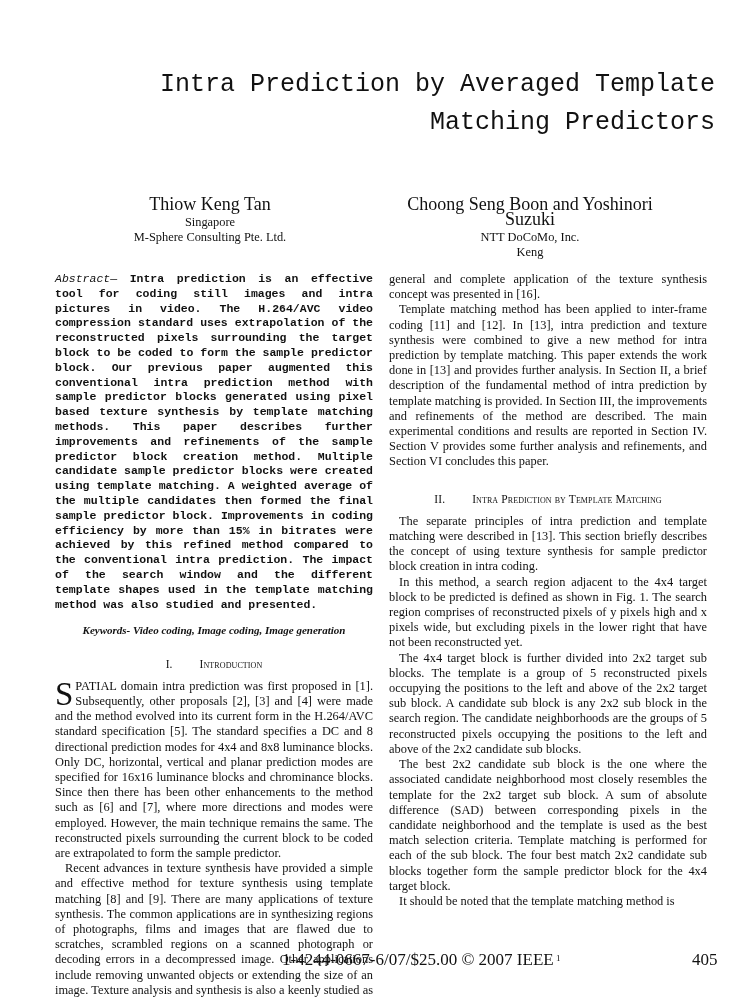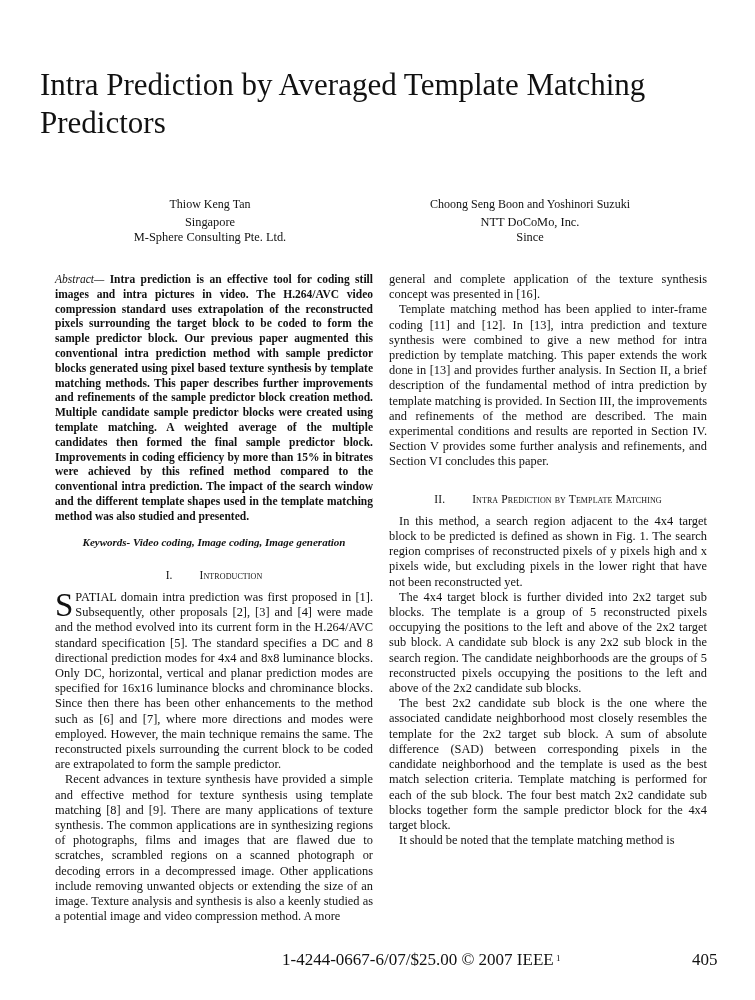--- a/index.html
+++ b/index.html
@@ -1,30 +1,30 @@
 <!DOCTYPE html>
 <html><head>
 <meta charset="utf-8">
 <style>
   html, body { margin: 0; padding: 0; background: #ffffff; }
   body { width: 755px; height: 1000px; position: relative; overflow: hidden;
          font-family: "Liberation Serif", "DejaVu Serif", serif; color: #111; }
-  .title { position: absolute; left: 40px; width: 675px; top: 66px; text-align: left;
-           font-size: 31px; line-height: 38px; }
+  .title { position: absolute; left: 40px; width: 675px; top: 66px; text-align: right;
+           font-size: 25px; line-height: 38px; font-family: Liberation Mono, monospace; }
   .author { position: absolute; top: 197px; text-align: center; font-size: 12.4px; line-height: 15px; }
-  .author .name { font-size: 12px; display: block; margin-bottom: 3px; }
+  .author .name { font-size: 18px; display: block; margin-bottom: 3px; }
   .author span { display: block; }
   #author1 { left: 90px; width: 240px; }
   #author2 { left: 400px; width: 260px; }
 
   .col { position: absolute; top: 272px; width: 318px; font-size: 12.4px; line-height: 15.2px;
          text-align: justify; }
   #col-left { left: 55px; }
   #col-right { left: 389px; }
-  .abstract { font-weight: bold; font-size: 11.5px; line-height: 14.8px; text-align: justify; }
+  .abstract { font-weight: bold; font-size: 11.5px; line-height: 14.8px; text-align: justify; font-family: Liberation Mono, monospace; }
   .abstract .lbl { font-style: italic; font-weight: normal; }
   .keywords { font-weight: bold; font-style: italic; font-size: 11px; text-align: center;
               margin-top: 11px; }
   .sec-head { text-align: center; font-size: 11.5px; margin: 18px 0 7px 0; letter-spacing: 0.1px; }
   .sec-head .num { margin-right: 27px; }
   .sc { font-variant: small-caps; }
   p { margin: 0; text-indent: 10px; }
   p.first { text-indent: 0; }
   .dropcap { float: left; font-size: 33px; line-height: 26px; margin: 2px 2px 0 0; }
 
@@ -39,41 +39,42 @@
 <div class="title">Intra Prediction by Averaged Template Matching Predictors</div>
 
 <div class="author" id="author1">
   <span class="name">Thiow Keng Tan</span>
   <span>Singapore</span>
   <span>M-Sphere Consulting Pte. Ltd.</span>
 </div>
 <div class="author" id="author2">
   <span class="name">Choong Seng Boon and Yoshinori Suzuki</span>
   <span>NTT DoCoMo, Inc.</span>
-  <span>Since</span>
+  <span>Keng</span>
 </div>
 
 <div class="col" id="col-left">
   <div class="abstract"><span class="lbl">Abstract—</span><span> Intra prediction is an effective tool for coding still images and intra pictures in video.  The H.264/AVC video compression standard uses extrapolation of the reconstructed pixels surrounding the target block to be coded to form the sample predictor block.  Our previous paper augmented this conventional intra prediction method with sample predictor blocks generated using pixel based texture synthesis by template matching methods.  This paper describes further improvements and refinements of the sample predictor block creation method. Multiple candidate sample predictor blocks were created using template matching.  A weighted average of the multiple candidates then formed the final sample predictor block. Improvements in coding efficiency by more than 15% in bitrates were achieved by this refined method compared to the conventional intra prediction.  The impact of the search window and the different template shapes used in the template matching method was also studied and presented.</span></div>
   <div class="keywords">Keywords- Video coding, Image coding, Image generation</div>
 
   <div class="sec-head">
     <span class="num">I.</span><span class="sc">Introduction</span>
   </div>
   <p class="first"><span class="dropcap">S</span><span>PATIAL domain intra prediction was first proposed in [1]. Subsequently, other proposals [2], [3] and [4] were made and the method evolved into its current form in the H.264/AVC standard specification [5].  The standard specifies a DC and 8 directional prediction modes for 4x4 and 8x8 luminance blocks. Only DC, horizontal, vertical and planar prediction modes are specified for 16x16 luminance blocks and chrominance blocks.  Since then there has been other enhancements to the method such as [6] and [7], where more directions and modes were employed.  However, the main technique remains the same. The reconstructed pixels surrounding the current block to be coded are extrapolated to form the sample predictor.</span></p>
   <p>Recent advances in texture synthesis have provided a simple and effective method for texture synthesis using template matching [8] and [9].  There are many applications of texture synthesis.  The common applications are in synthesizing regions of photographs, films and images that are flawed due to scratches, scrambled regions on a scanned photograph or decoding errors in a decompressed image.  Other applications include removing unwanted objects or extending the size of an image.  Texture analysis and synthesis is also a keenly studied as a potential image and video compression method.  A more</p>
 </div>
 
 <div class="col" id="col-right">
   <p class="first">general and complete application of the texture synthesis concept was presented in [16].</p>
   <p>Template matching method has been applied to inter-frame coding [11] and [12].  In [13], intra prediction and texture synthesis were combined to give a new method for intra prediction by template matching.  This paper extends the work done in [13] and provides further analysis.  In Section II, a brief description of the fundamental method of intra prediction by template matching is provided.   In Section III, the improvements and refinements of the method are described. The main experimental conditions and results are reported in Section IV.  Section V provides some further analysis and refinements, and Section VI concludes this paper.</p>
 
   <div class="sec-head" style="margin-top:22px">
     <span class="num">II.</span><span class="sc">Intra Prediction by Template Matching</span>
   </div>
+  <p>The separate principles of intra prediction and template matching were described in [13].   This section briefly describes the concept of using texture synthesis for sample predictor block creation in intra coding.</p>
   <p>In this method, a search region adjacent to the 4x4 target block to be predicted is defined as shown in Fig. 1.  The search region comprises of reconstructed pixels of y pixels high and x pixels wide, but excluding pixels in the lower right that have not been reconstructed yet.</p>
   <p>The 4x4 target block is further divided into 2x2 target sub blocks.  The template is a group of 5 reconstructed pixels occupying the positions to the left and above of the 2x2 target sub block.  A candidate sub block is any 2x2 sub block in the search region.  The candidate neighborhoods are the groups of 5 reconstructed pixels occupying the positions to the left and above of the 2x2 candidate sub blocks.</p>
   <p>The best 2x2 candidate sub block is the one where the associated candidate neighborhood most closely resembles the template for the 2x2 target sub block.  A sum of absolute difference (SAD) between corresponding pixels in the candidate neighborhood and the template is used as the best match selection criteria.  Template matching is performed for each of the sub block.  The four best match 2x2 candidate sub blocks together form the sample predictor block for the 4x4 target block.</p>
   <p>It should be noted that the template matching method is</p>
 </div>
 
 <div class="footer" id="footer-copy">1-4244-0667-6/07/$25.00 © 2007 IEEE</div>
 <div class="footer" id="footer-pg">1</div>
 <div class="footer" id="footer-num">405</div>
 

